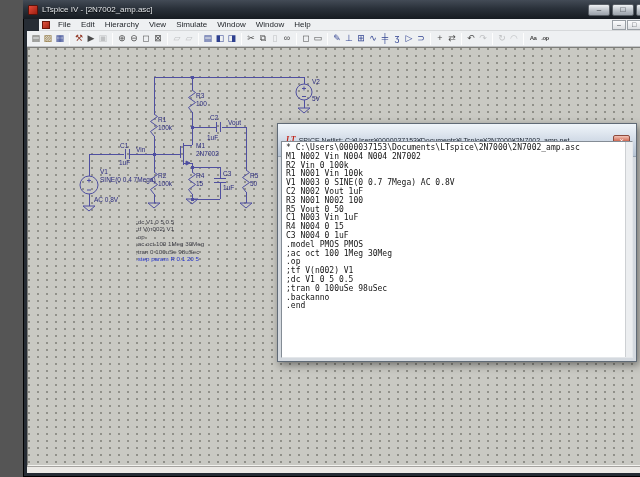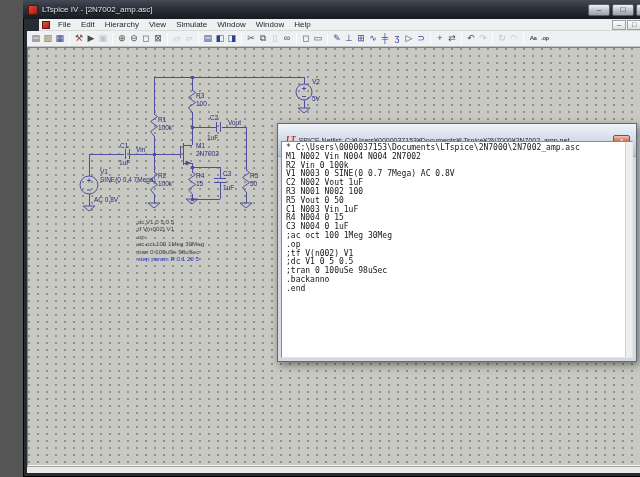--- a/index.html
+++ b/index.html
@@ -275,27 +275,29 @@
       <div class="netwin-title">
         <span class="lt-logo">LT</span>
         <span class="netwin-title-text">SPICE Netlist: C:¥Users¥0000037153¥Documents¥LTspice¥2N7000¥2N7002_amp.net</span>
         <span class="netwin-close">×</span>
       </div>
       <div class="netwin-body">
         <div class="nl-lines">
             <div class="nl-line">* C:\Users\0000037153\Documents\LTspice\2N7000\2N7002_amp.asc</div>
             <div class="nl-line">M1 N002 Vin N004 N004 2N7002</div>
             <div class="nl-line">R2 Vin 0 100k</div>
+            <div class="nl-line">R1 N001 Vin 100k</div>
             <div class="nl-line">V1 N003 0 SINE(0 0.7 7Mega) AC 0.8V</div>
             <div class="nl-line">C2 N002 Vout 1uF</div>
             <div class="nl-line">R3 N001 N002 100</div>
             <div class="nl-line">R5 Vout 0 50</div>
             <div class="nl-line">C1 N003 Vin 1uF</div>
             <div class="nl-line">R4 N004 0 15</div>
             <div class="nl-line">C3 N004 0 1uF</div>
+            <div class="nl-line">.model PMOS PMOS</div>
             <div class="nl-line">;ac oct 100 1Meg 30Meg</div>
             <div class="nl-line">.op</div>
             <div class="nl-line">;tf V(n002) V1</div>
             <div class="nl-line">;dc V1 0 5 0.5</div>
             <div class="nl-line">;tran 0 100uSe 98uSec</div>
             <div class="nl-line">.backanno</div>
             <div class="nl-line">.end</div>
           </div>
         <div class="netwin-vscroll"></div>
       </div>

